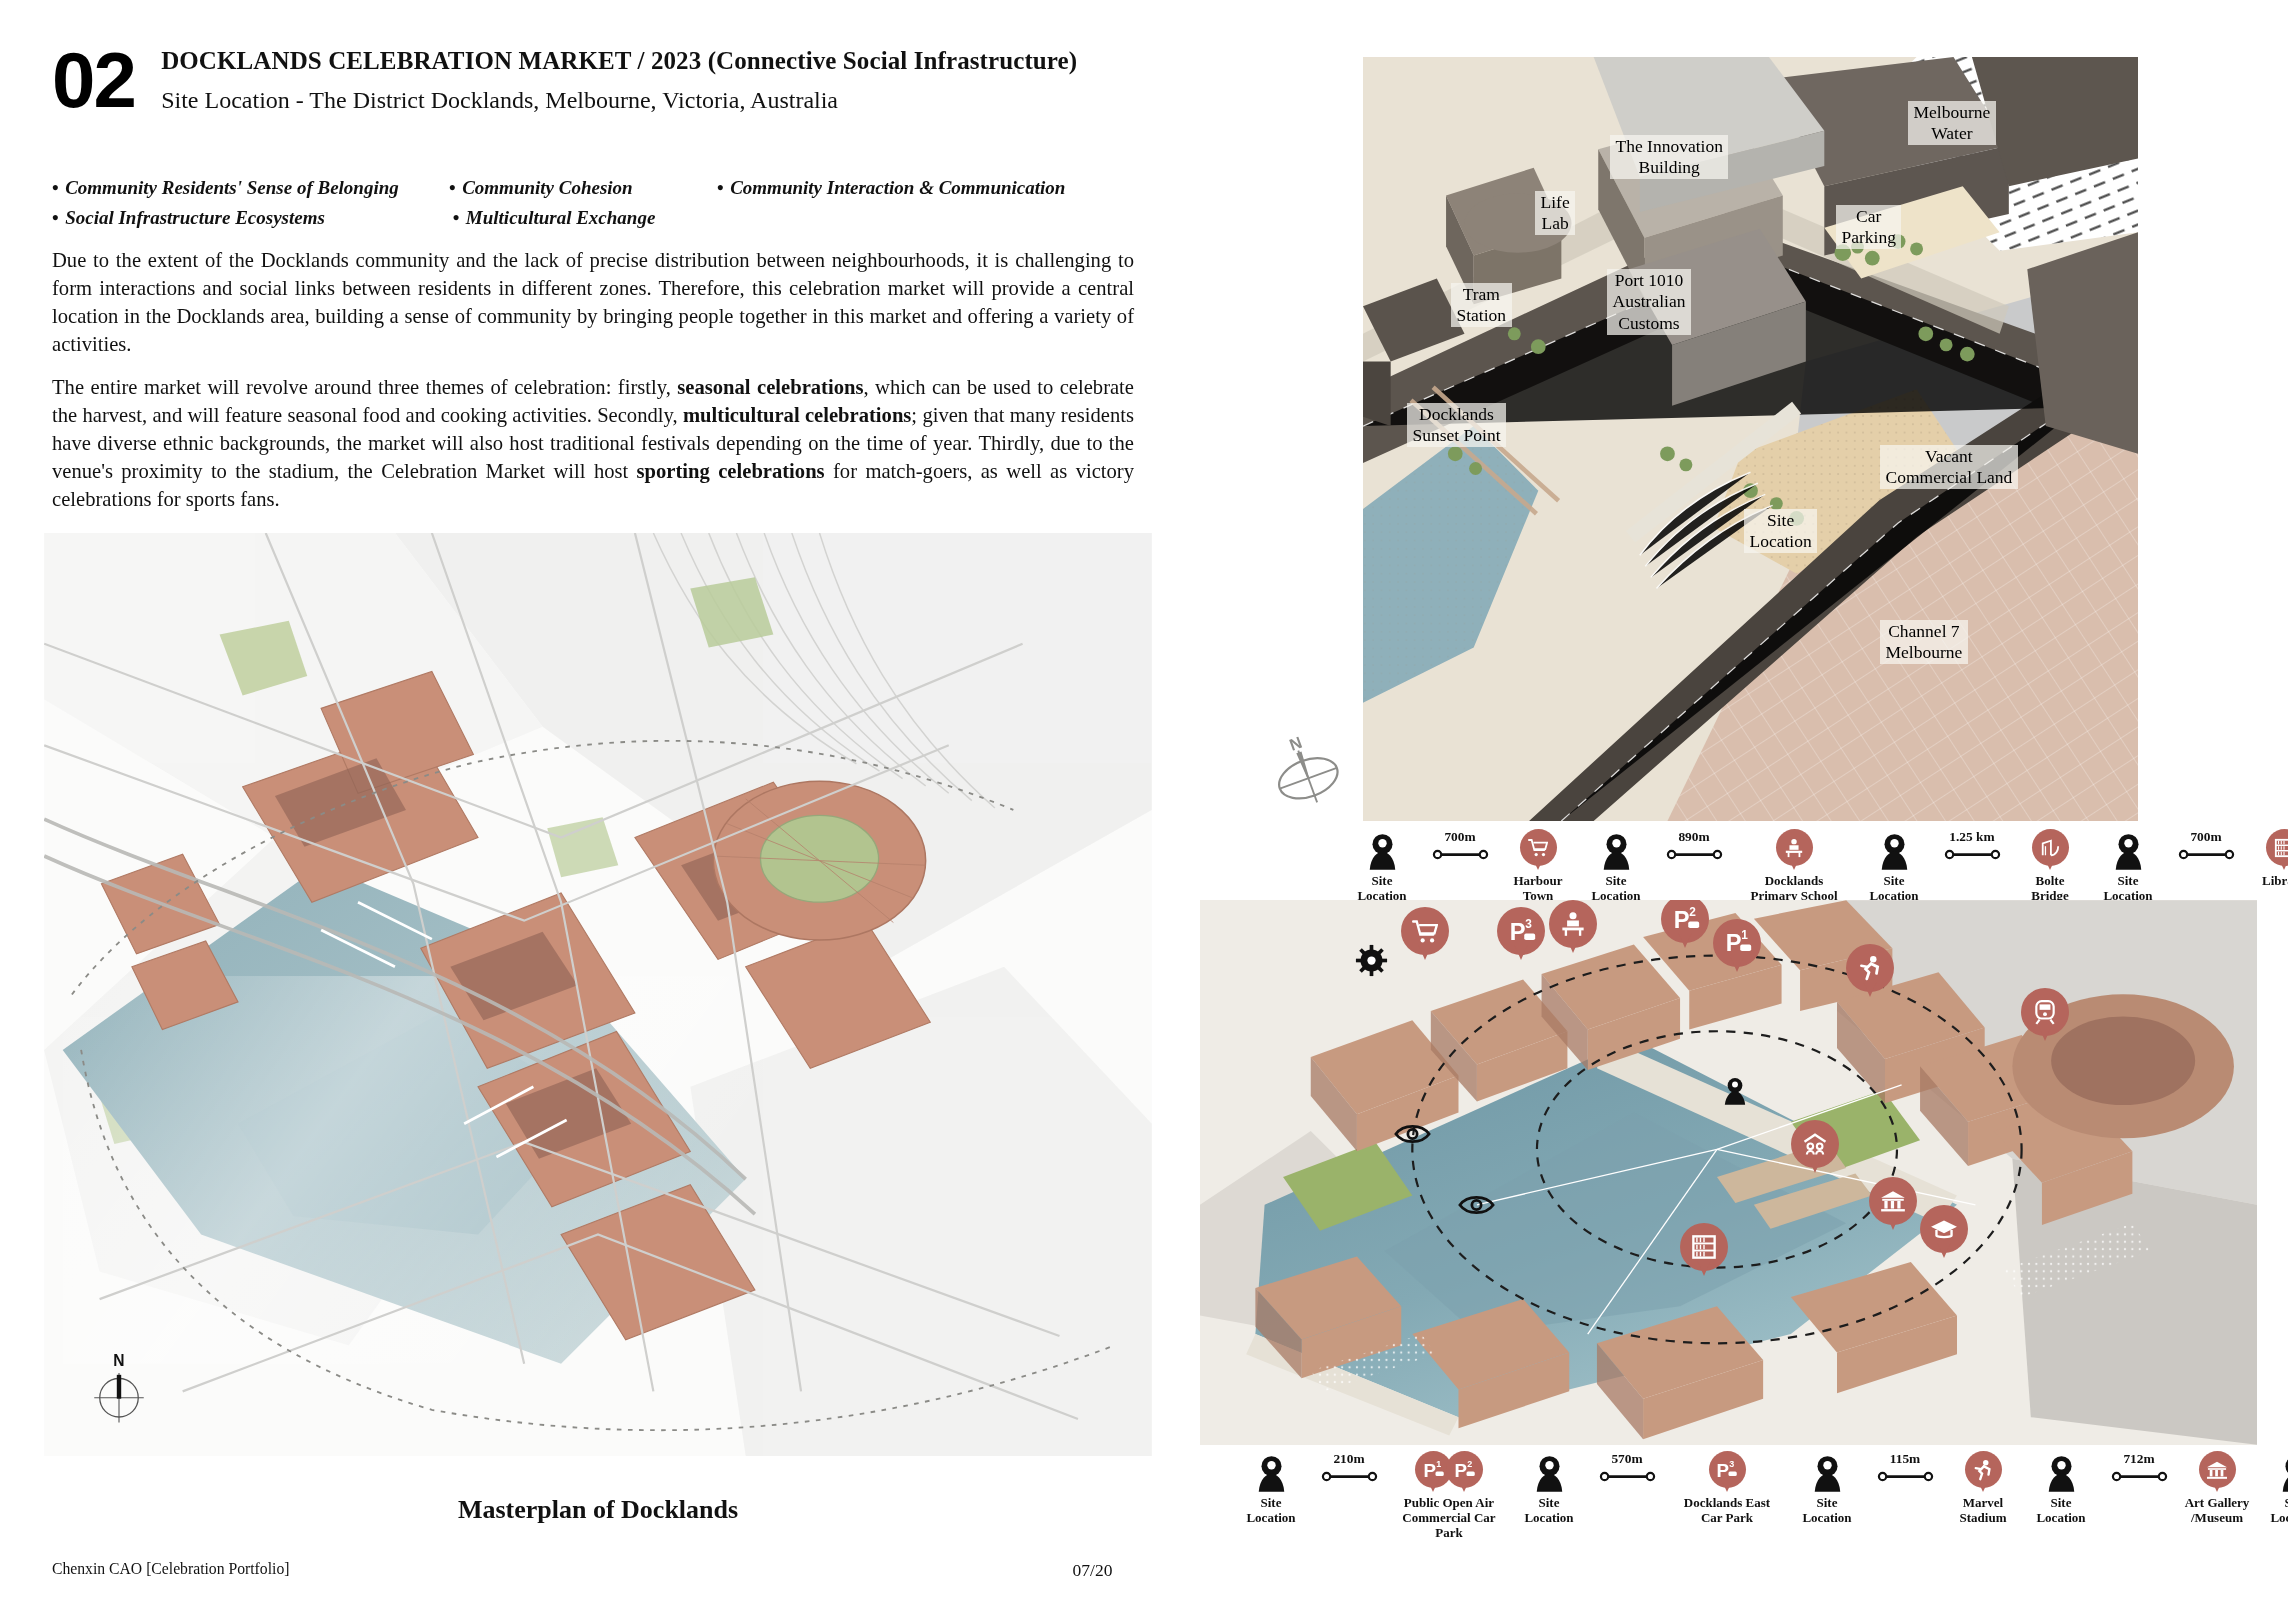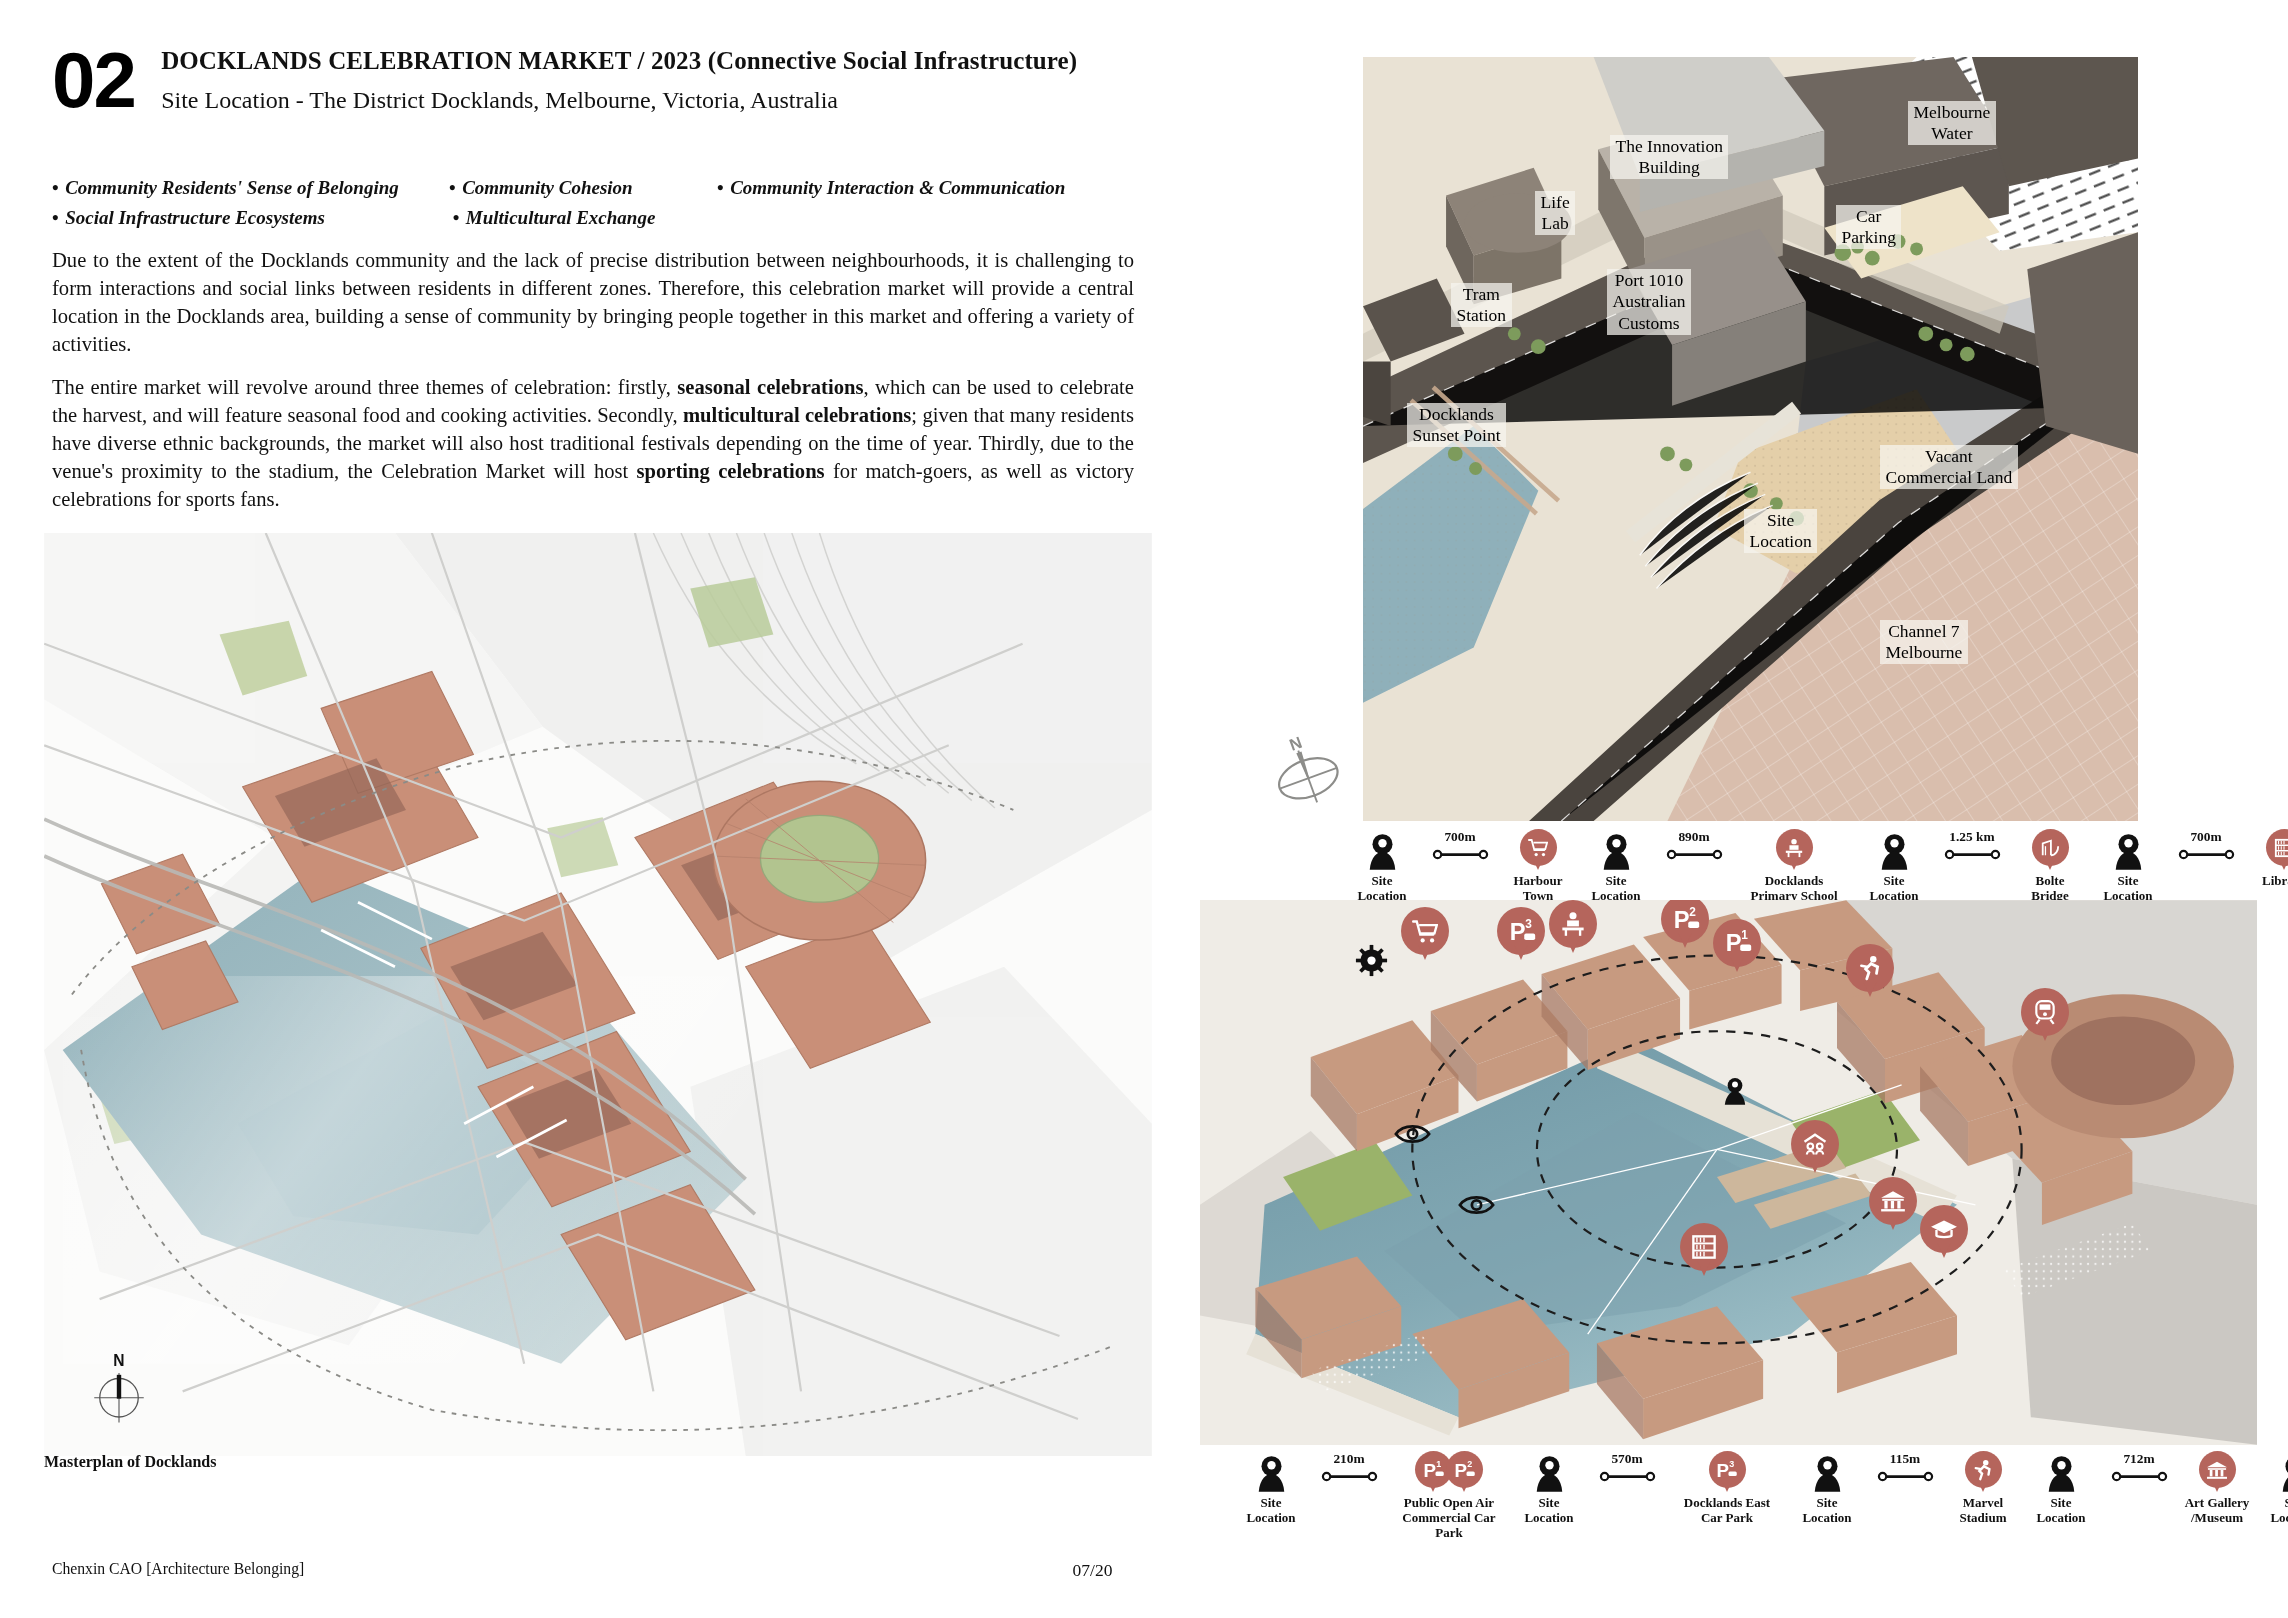--- a/index.html
+++ b/index.html
@@ -27,22 +27,22 @@
   .para{position:absolute;left:52px;width:1082px;font-size:20.6px;
         line-height:1.355;text-align:justify;}
   #para1{top:247px;}
   #para2{top:374px;}
 
   
   #masterplan{position:absolute;left:44px;top:533px;width:1108px;height:923px;
               overflow:hidden;background:#fdfdfc;}
   #mp-svg{position:absolute;left:0;top:0;}
   #mp-compass{position:absolute;left:42px;top:817px;width:66px;height:79px;}
-  #mp-caption{position:absolute;left:44px;top:1453px;width:1108px;
-              font-weight:bold;font-size:16px;}
+  #mp-caption{position:absolute;left:44px;top:1495px;width:1108px;text-align:center;
+              font-weight:bold;font-size:26px;}
 
   
   #aerial{position:absolute;left:1363px;top:57px;width:775px;height:764px;
           overflow:hidden;background:#e9e2d4;}
   #aerial-svg{position:absolute;left:0;top:0;}
   .maplab{position:absolute;font-family:"Liberation Serif",serif;font-size:17.5px;
           color:#000000;text-align:center;line-height:1.22;
           background:rgba(247,245,240,.72);padding:0.9px 5.5px;white-space:pre-line;}
   #aerial-compass{position:absolute;left:-97px;top:674px;width:79px;height:79px;}
 
@@ -987,15 +987,15 @@
           </svg>
       </div>
       <div class="lg-label">Site
 Location</div>
     </div>
 
   </div>
 
 </div>
 
-<div id="footer-left">Chenxin CAO [Architecture Belonging]</div>
+<div id="footer-left">Chenxin CAO [Celebration Portfolio]</div>
 <div id="footer-page">07/20</div>
 
 
 </body></html>

